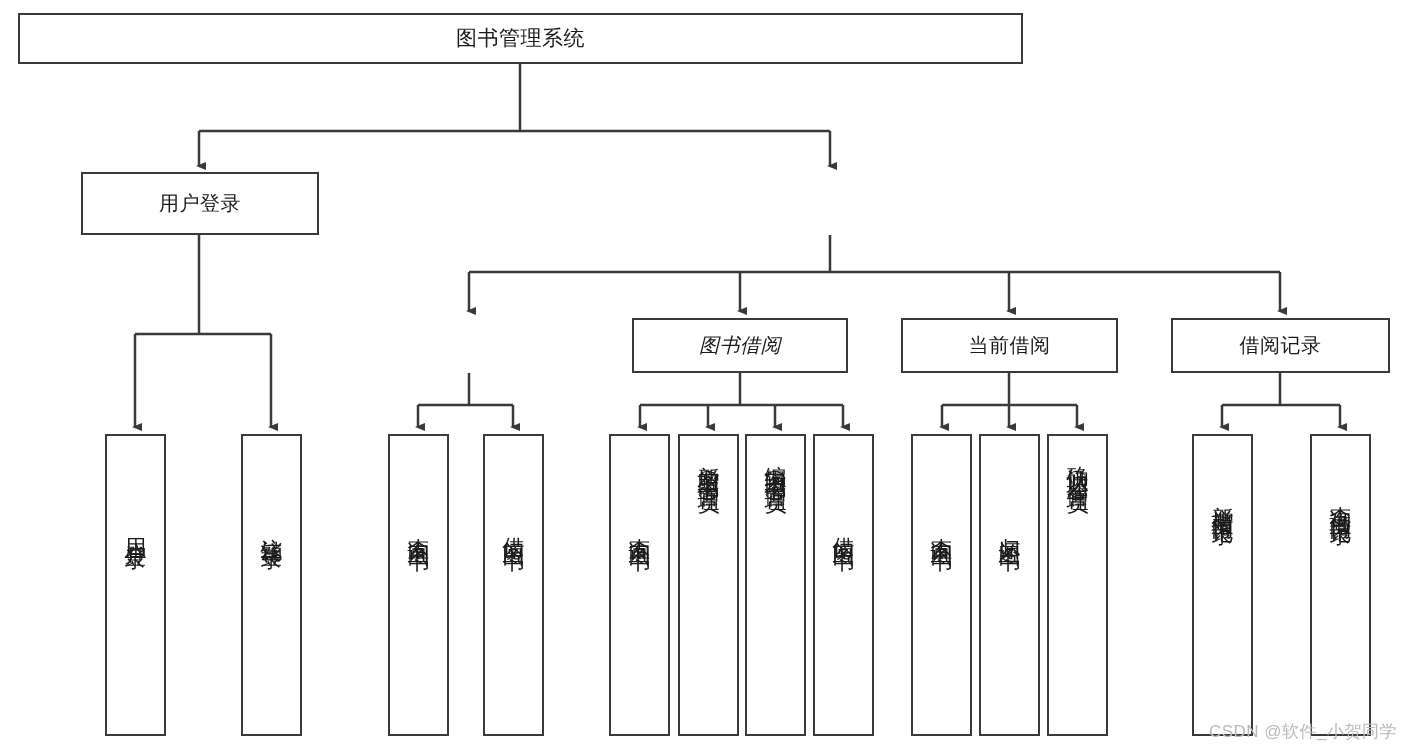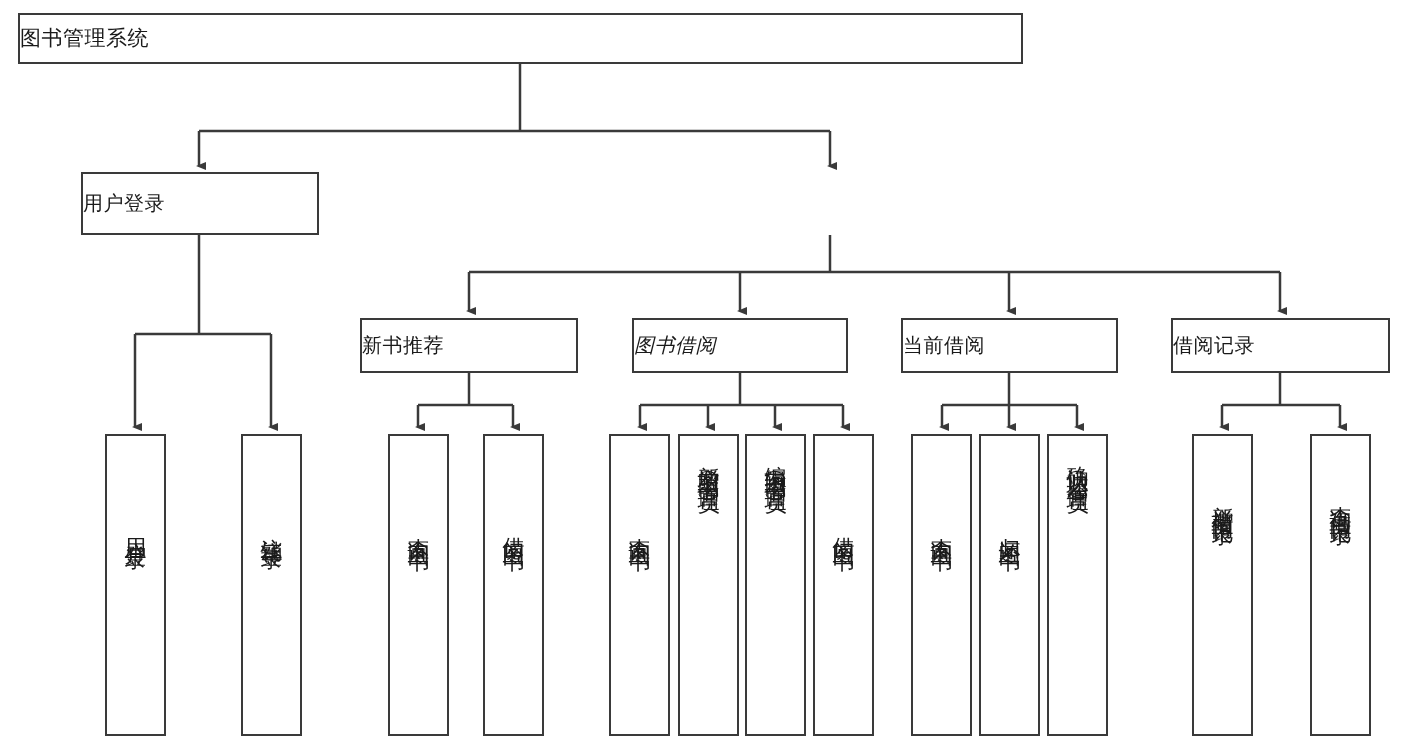--- a/index.html
+++ b/index.html
@@ -25,20 +25,21 @@
     height: 747px;
     pointer-events: none;
   }
   .node {
     position: absolute;
     box-sizing: border-box;
     border: 2.5px solid #3a3a3a;
     background: #ffffff;
     display: flex;
     align-items: center;
+    justify-content: center;
     color: #1a1a1a;
     z-index: 2;
   }
   .node-label {
     display: block;
     text-align: center;
     line-height: 1.18;
     letter-spacing: 0.5px;
   }
   
@@ -140,23 +141,20 @@
   </svg>
 
   <div class="node root" style="left:18px; top:13px; width:1005px; height:51px;">
     <span class="node-label">图书管理系统</span>
   </div>
 
   <div class="node branch" style="left:81px; top:172px; width:238px; height:63px;">
     <span class="node-label">用户登录</span>
   </div>
 
-  <div class="node branch" style="left:360px; top:318px; width:218px; height:55px;">
-    <span class="node-label">新书推荐</span>
-  </div>
   <div class="node branch" style="left:632px; top:318px; width:216px; height:55px;font-style:italic;">
     <span class="node-label">图书借阅</span>
   </div>
   <div class="node branch" style="left:901px; top:318px; width:217px; height:55px;">
     <span class="node-label">当前借阅</span>
   </div>
   <div class="node branch" style="left:1171px; top:318px; width:219px; height:55px;">
     <span class="node-label">借阅记录</span>
   </div>
 
@@ -197,14 +195,15 @@
     <span class="node-label">确认归还（管理员）</span>
   </div>
 
   <div class="node leaf medium" style="left:1192px; top:434px; width:61px; height:302px;">
     <span class="node-label">新增借阅记录</span>
   </div>
   <div class="node leaf medium" style="left:1310px; top:434px; width:61px; height:302px;">
     <span class="node-label">查询借阅记录</span>
   </div>
 
+  <div class="watermark">CSDN @软件_小贺同学</div>
 
 </div>
 
 </body></html>

